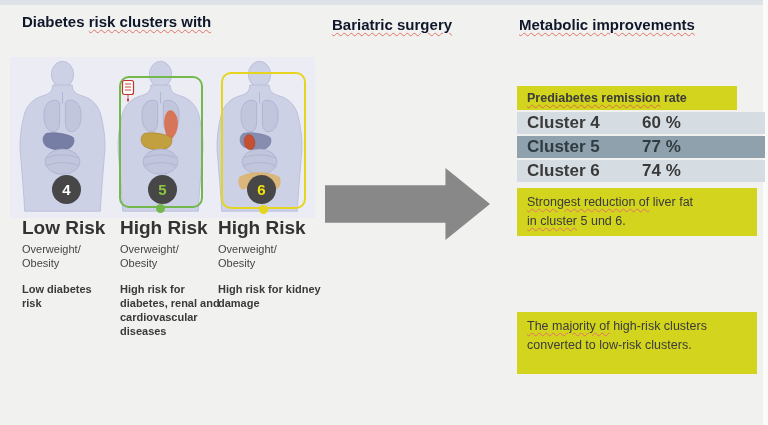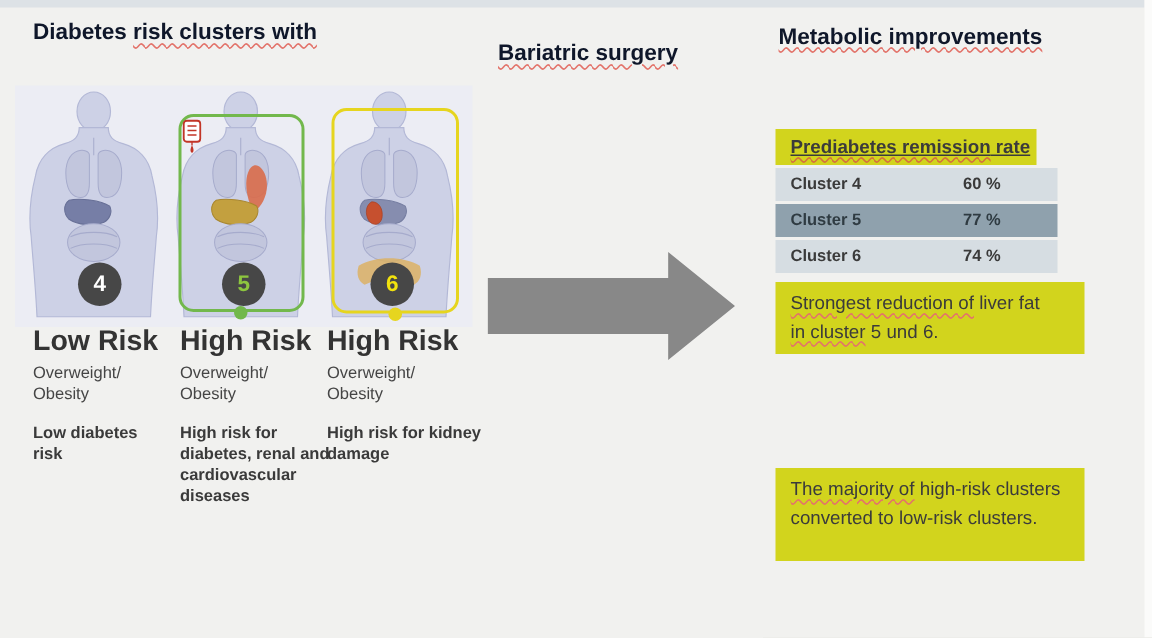--- a/index.html
+++ b/index.html
@@ -8,21 +8,21 @@
     position:relative;width:768px;height:425px;overflow:hidden;
     background:var(--page-bg,#f1f1ef);
     font-family:"Liberation Sans",sans-serif;color:var(--text-dark,#3d3d3d);
   }
   .top-bar{position:absolute;left:0;top:0;width:763px;height:5px;background:var(--top-bar,#dde2e6);}
   .right-strip{position:absolute;right:0;top:0;width:5px;height:425px;background:var(--right-strip,#fbfbfa);}
 
   
   .heading{position:absolute;font-size:15px;font-weight:700;line-height:19px;color:#0f172a;}
   .h-left{left:22px;top:12px;width:240px;}
-  .h-mid{left:332px;top:26px;}
+  .h-mid{left:332px;top:15px;}
   .h-right{left:519px;top:15px;text-align:right;}
   .sq{text-decoration-line:underline;text-decoration-style:wavy;
       text-decoration-color:var(--squiggle-red,#e3736a);
       text-decoration-thickness:1px;text-underline-offset:2px;}
   .remission-header .sq{text-decoration-color:var(--squiggle-orange,#d5713c);}
 
   
   .panel{position:absolute;left:10px;top:57px;width:305px;height:161px;background:var(--panel-bg,#ecedf4);}
   .body{position:absolute;width:97px;height:152px;top:60px;}
   .body-1{left:14px;} .body-2{left:112px;} .body-3{left:211px;}
@@ -60,32 +60,32 @@
   .note{white-space:pre-line;margin-bottom:12px;}
   .note.bold{font-weight:700;color:#3a3a3a;}
 
   
   .arrow{position:absolute;left:325px;top:168px;width:165px;height:72px;
     background:var(--arrow-gray,#888888);
     clip-path:polygon(0 24%,73% 24%,73% 0%,100% 50%,73% 100%,73% 76%,0 76%);
     filter:drop-shadow(1px 2px 2px rgba(0,0,0,.25));}
 
   
-  .remission-header{position:absolute;left:517px;top:86px;width:174px;height:24px;
+  .remission-header{position:absolute;left:517px;top:86px;width:220px;height:24px;
     background:var(--accent-yellow,#d2d41d);font-size:12.5px;font-weight:600;
-    line-height:24px;padding-left:10px;color:#3b3b3b;text-decoration:underline;}
-  .t-row{position:absolute;left:517px;width:188px;height:22px;background:var(--row-light,#d6dde2);
-    font-size:11px;font-weight:700;line-height:22px;color:#3a3a3a;}
+    line-height:24px;padding-left:10px;color:#3b3b3b;}
+  .t-row{position:absolute;left:517px;width:248px;height:22px;background:var(--row-light,#d6dde2);
+    font-size:17px;font-weight:700;line-height:22px;color:#3a3a3a;}
   .t-row .lbl{padding-left:10px;}
   .t-row .val{position:absolute;left:125px;top:0;}
   .t-row.dark{background:var(--row-dark,#8fa1ad);color:#2f3b42;}
   .row-0{top:112px;} .row-1{top:136px;} .row-2{top:160px;}
 
   
-  .finding{position:absolute;left:517px;width:206px;background:var(--accent-yellow,#d2d41d);
+  .finding{position:absolute;left:517px;width:240px;background:var(--accent-yellow,#d2d41d);
     font-size:12.5px;line-height:19px;padding:5px 10px;color:#3b3b3b;}
   .f-0{top:188px;min-height:43px;}
   .f-1{top:241px;min-height:62px;}
   .f-2{top:312px;min-height:62px;}
 </style>
 </head>
 <body>
 
 <div class="slide">
   <div class="top-bar"></div>

